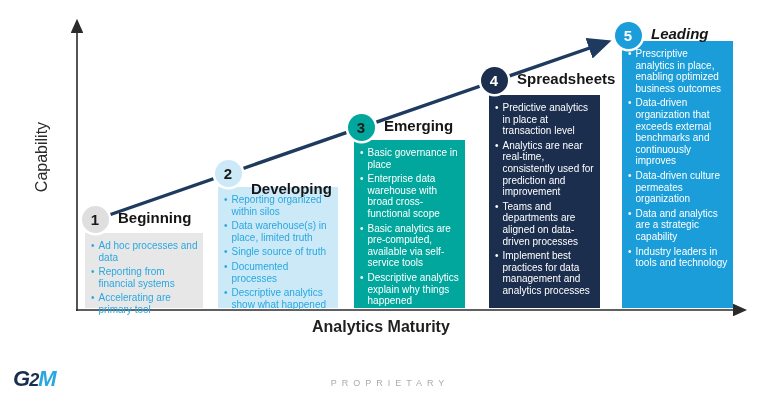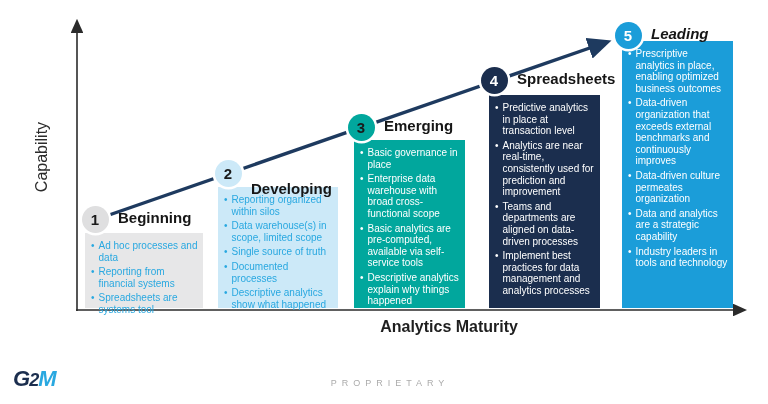--- a/index.html
+++ b/index.html
@@ -10,21 +10,21 @@
   }
   #canvas{position:absolute;inset:0;}
   svg.layer{position:absolute;left:0;top:0;z-index:1;}
 
   .axis-label-y{
     position:absolute;left:-28px;top:148px;width:140px;text-align:center;
     transform:rotate(-90deg);transform-origin:center;
     font-size:16px;color:#2b2b2b;z-index:2;
   }
   .axis-label-x{
-    position:absolute;left:288px;top:318px;width:230px;text-align:right;
+    position:absolute;left:312px;top:318px;width:230px;text-align:left;
     font-size:16px;font-weight:bold;color:#1f1f1f;z-index:2;
   }
 
   .stage-box{
     position:absolute;z-index:2;box-sizing:border-box;
     padding:7px 5px 4px 6px;
   }
   .stage-box ul{
     list-style:none;margin:0;padding:0;
   }
@@ -86,35 +86,35 @@
           <li>
             <span class="dot">•</span>
             <span class="txt">Ad hoc processes and data</span>
           </li>
           <li>
             <span class="dot">•</span>
             <span class="txt">Reporting from financial systems</span>
           </li>
           <li>
             <span class="dot">•</span>
-            <span class="txt">Spreadsheets are systems tool</span>
+            <span class="txt">Accelerating are primary tool</span>
           </li>
         </ul>
       </div>
       <div class="stage-badge" style="left: 81.5px; top: 205.5px; background: rgb(223, 223, 224); color: rgb(26, 26, 26);">1</div>
       <div class="stage-title" style="left: 118px; top: 209px;">Beginning</div>
       <div class="stage-box" style="left: 218px; top: 187px; width: 120px; height: 121px; background: rgb(204, 233, 248); color: rgb(41, 168, 224);">
         <ul>
           <li>
             <span class="dot">•</span>
             <span class="txt">Reporting organized within silos</span>
           </li>
           <li>
             <span class="dot">•</span>
-            <span class="txt">Data warehouse(s) in scope, limited scope</span>
+            <span class="txt">Data warehouse(s) in place, limited truth</span>
           </li>
           <li>
             <span class="dot">•</span>
             <span class="txt">Single source of truth</span>
           </li>
           <li>
             <span class="dot">•</span>
             <span class="txt">Documented processes</span>
           </li>
           <li>

